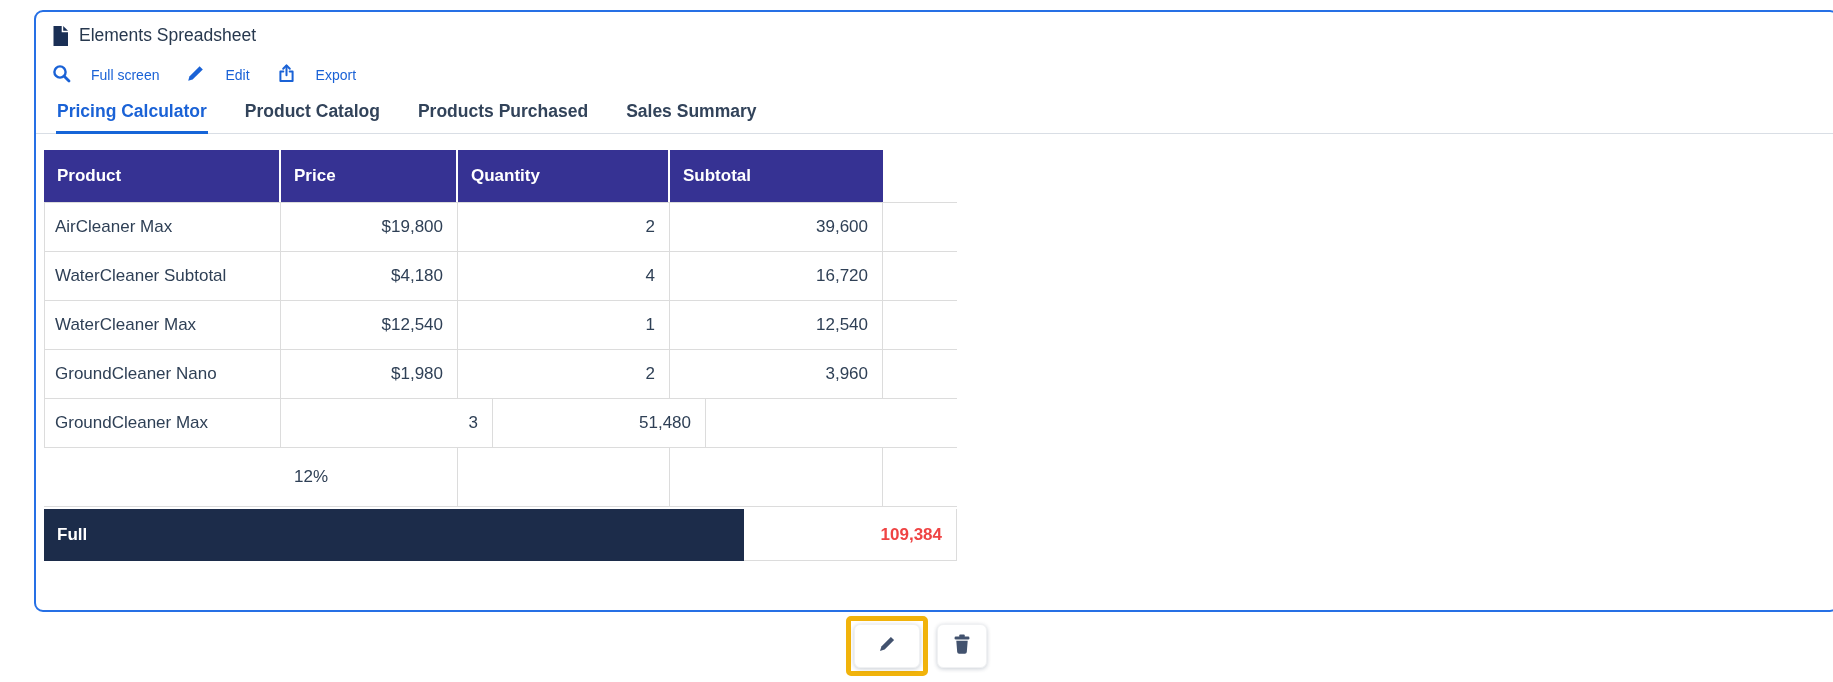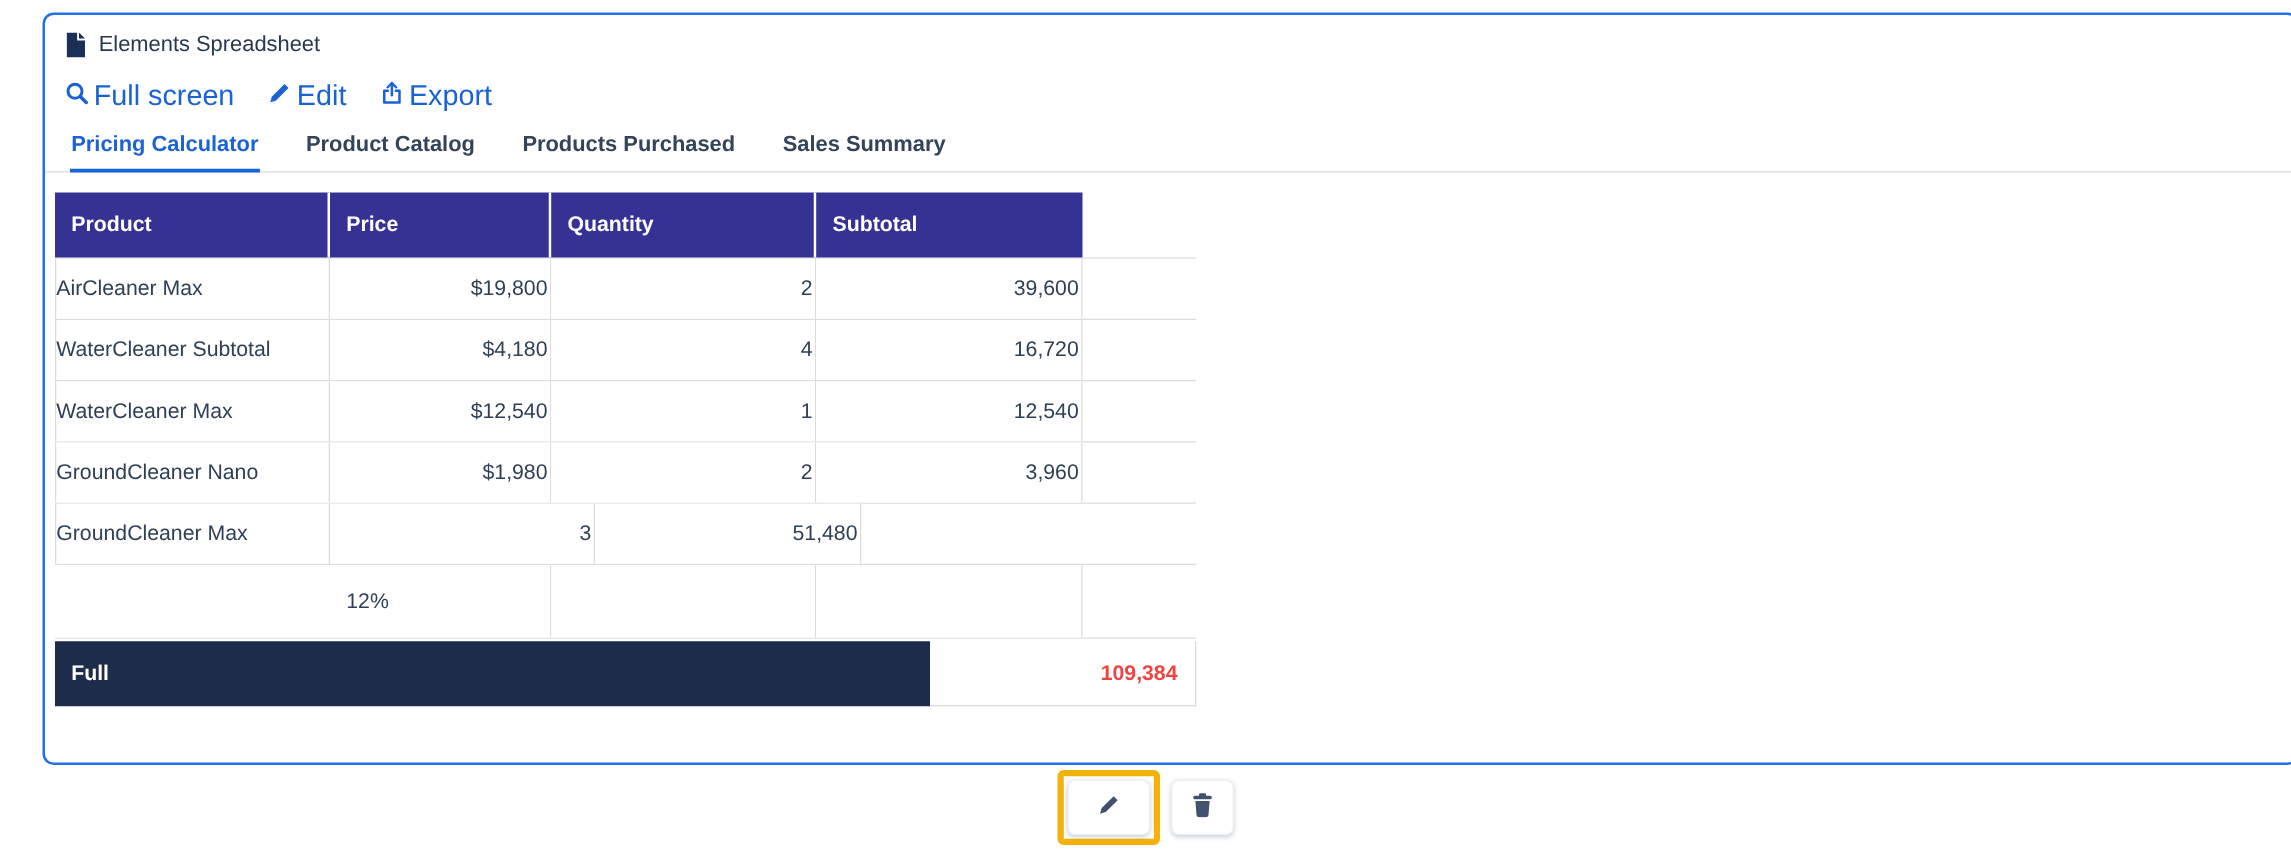--- a/index.html
+++ b/index.html
@@ -10,43 +10,43 @@
   .widget{position:absolute;left:14px;top:10px;width:1805px;height:602px;
           background:#fff;border:2px solid #2670e5;border-radius:9px;margin-left:20px;}
 
   
   .title-row{display:flex;align-items:center;gap:11px;margin:13px 0 0 16px;}
   .title-row .doc-ic{display:flex;}
   .widget-title{font-size:17.5px;color:#27384e;}
 
   
   .toolbar{display:flex;align-items:center;gap:27px;margin:17px 0 0 16px;}
-  .tool-link{display:flex;align-items:center;gap:4px;color:#1a62d6;font-size:23px;
+  .tool-link{display:flex;align-items:center;gap:20px;color:#1a62d6;font-size:14px;
              cursor:pointer;text-decoration:none;}
 
   
   .tabbar{display:flex;gap:36px;margin:15px 0 0 0;padding-left:20px;
           border-bottom:1px solid #d9dee5;}
   .tab{font-size:17.5px;font-weight:600;color:#32435a;padding:0 1px 9px 1px;
        border-bottom:3px solid transparent;margin-bottom:-1px;cursor:pointer;}
   .tab.active{color:#1a62d6;border-bottom-color:#1665d8;}
 
   
   .ptable{margin:16px 0 0 8px;width:913px;font-size:17px;color:#2f4056;}
   .thead{display:flex;}
   .hcell{background:#363293;color:#ffffff;font-weight:700;height:52px;
          display:flex;align-items:center;padding-left:13px;border-right:2px solid #ffffff;}
   .hcell:last-child{border-right:none;}
-  .c0{width:220px;}.c1{width:177px;text-align:right;}.c2{width:212px;}.c3{width:213px;}
+  .c0{width:237px;}.c1{width:177px;text-align:right;}.c2{width:212px;}.c3{width:213px;}
   .tbody{border-top:1px solid #dcdcdc;}
   .trow{display:flex;border-bottom:1px solid #dcdcdc;}
   .tcell{height:48px;display:flex;align-items:center;border-right:1px solid #dcdcdc;background:#fff;}
   .trow .tcell:first-child{border-left:1px solid #dcdcdc;}
-  .tcell.left{padding-left:0;justify-content:flex-start;}
-  .tcell.num{padding-right:2px;justify-content:flex-end;}
+  .tcell.left{padding-left:10px;justify-content:flex-start;}
+  .tcell.num{padding-right:14px;justify-content:flex-end;}
   
   .drow{display:flex;border-bottom:1px solid #dcdcdc;}
   .drow .dcell{height:58px;display:flex;align-items:center;border-right:1px solid #dcdcdc;background:#fff;}
   .dark-cell{background:#1c2c4a;color:#fff;font-weight:700;border-right:none !important;}
   
   .totrow{display:flex;margin-top:2px;}
   .total-bar{width:700px;height:52px;background:#1c2c4a;color:#fff;font-weight:700;
              display:flex;align-items:center;padding-left:13px;}
   .total-cell{width:213px;height:52px;background:#fff;display:flex;align-items:center;
               justify-content:flex-end;padding-right:14px;font-weight:700;color:#ef4444;

